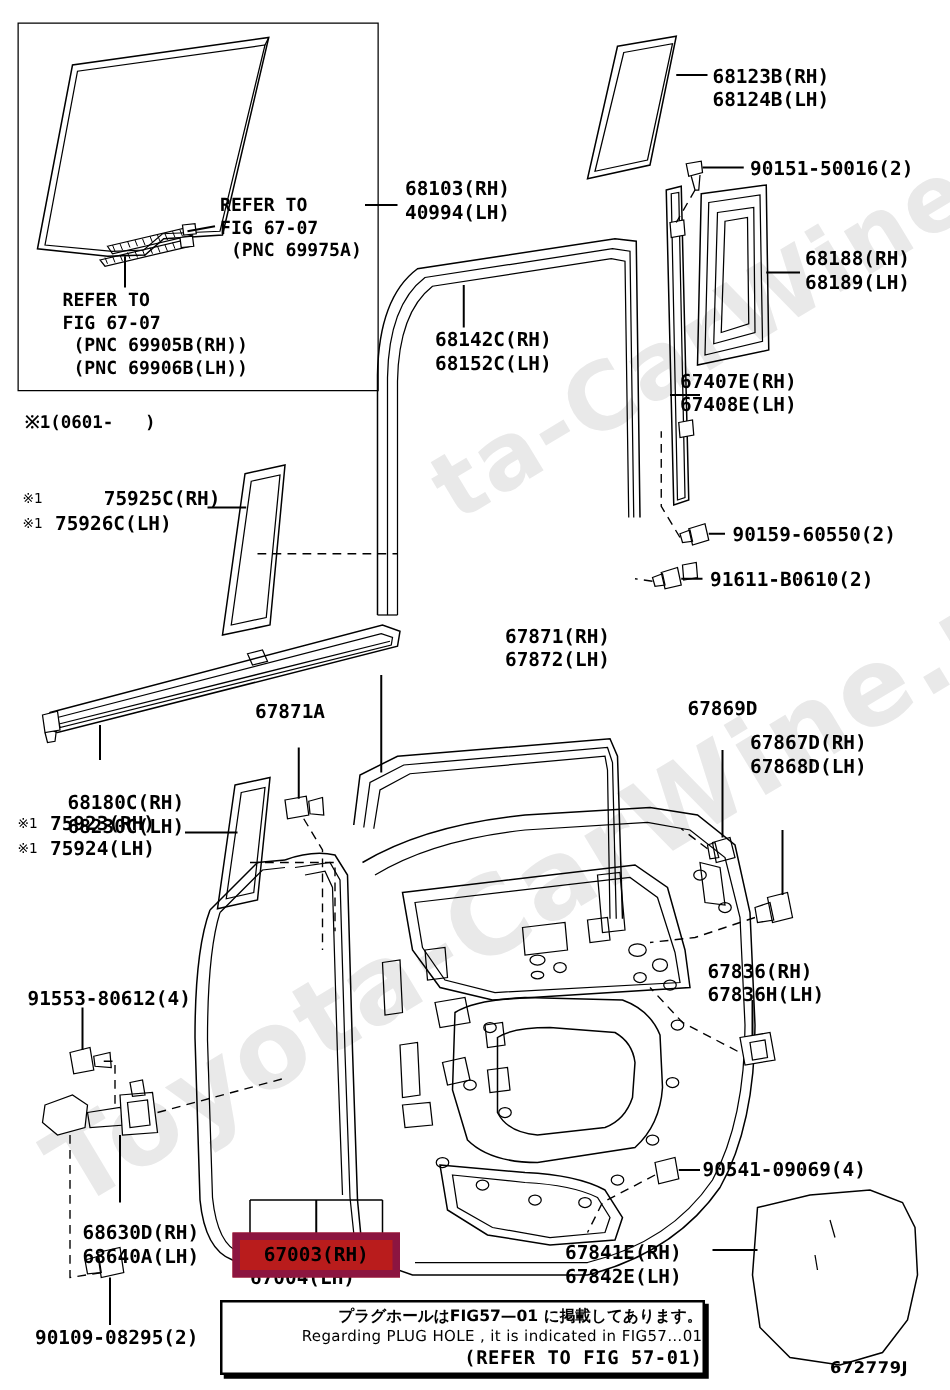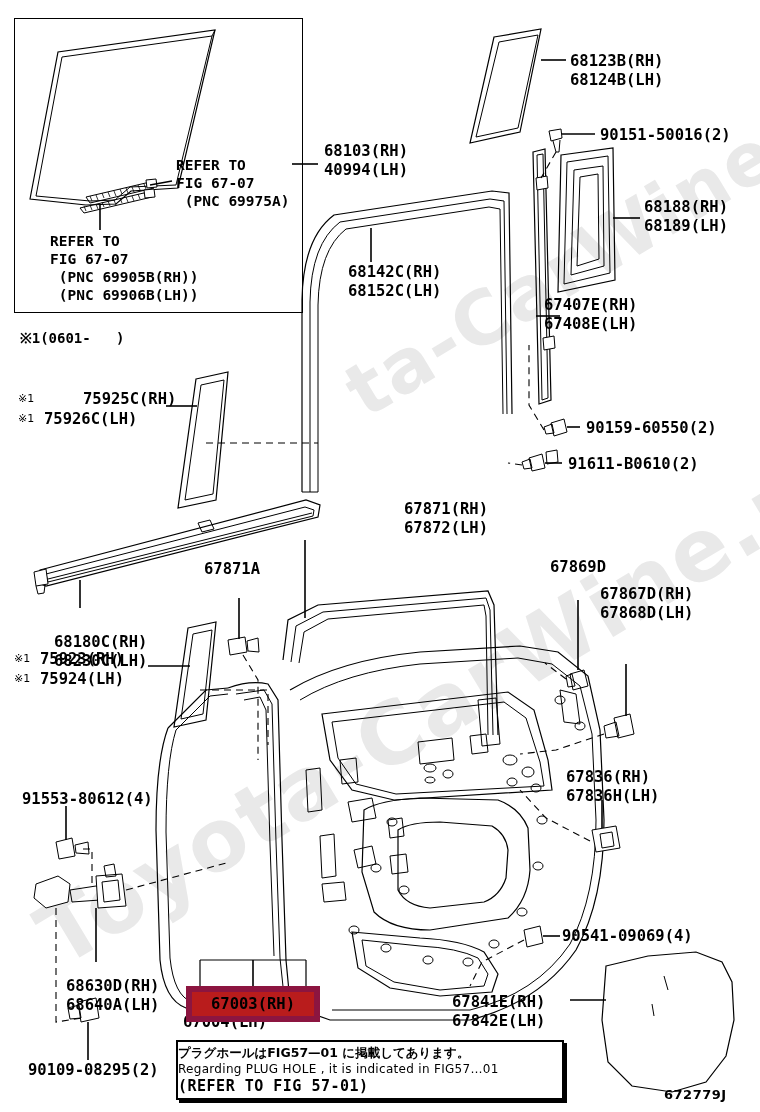--- a/index.html
+++ b/index.html
@@ -60,21 +60,21 @@
     font-weight:700;font-size:15.5px;color:#000;white-space:pre;
   }
 
   
   .note{
     position:absolute;left:176px;top:1040px;width:384px;height:56px;
     border:2.2px solid #000;background:#fff;z-index:6;
     box-shadow:3px 3px 0 #000;
   }
   .note .nl{
-    position:absolute;left:0;width:100%;text-align:left;white-space:pre;
+    position:absolute;left:0;width:100%;text-align:right;white-space:pre;
     font-family:"DejaVu Sans","Liberation Sans",sans-serif;color:#000;
   }
   .note .n1{top:3px;font-size:12.5px;font-weight:600;}
   .note .n2{top:20px;font-size:12px;font-weight:500;letter-spacing:0.3px;}
   .note .n3{top:35px;font-size:15px;font-weight:700;font-family:"DejaVu Sans Mono","Liberation Mono",monospace;letter-spacing:0.5px;}
 </style>
 </head>
 <body>
 
 <div id="stage">
@@ -361,21 +361,21 @@
   <div class="star" style="position:absolute;left:14px;top:652px;z-index:4;">※1</div>
   <div class="star" style="position:absolute;left:14px;top:672px;z-index:4;">※1</div>
 
   <div class="lbl" style="left:566px;top:768px;">67836(RH)
 67836H(LH)</div>
   <div class="lbl" style="left:22px;top:790px;">91553-80612(4)</div>
   <div class="lbl" style="left:562px;top:927px;">90541-09069(4)</div>
   <div class="lbl" style="left:66px;top:977px;">68630D(RH)
 68640A(LH)</div>
   <div class="lbl" style="left:28px;top:1061px;">90109-08295(2)</div>
-  <div class="lbl" style="left:183px;top:1013px;">67004(LH)</div>
+  <div class="lbl" style="left:200px;top:1013px;">67004(LH)</div>
   <div class="lbl" style="left:452px;top:993px;">67841E(RH)
 67842E(LH)</div>
 
   <div class="hl">
     <div class="hltxt">67003(RH)</div>
   </div>
 
   <div class="note">
     <div class="nl n1">プラグホールはFIG57—01 に掲載してあります。</div>
     <div class="nl n2">Regarding PLUG HOLE , it is indicated in FIG57…01</div>

